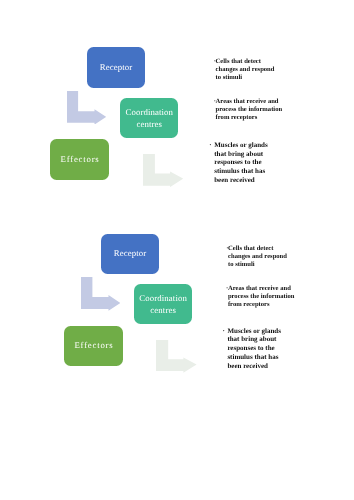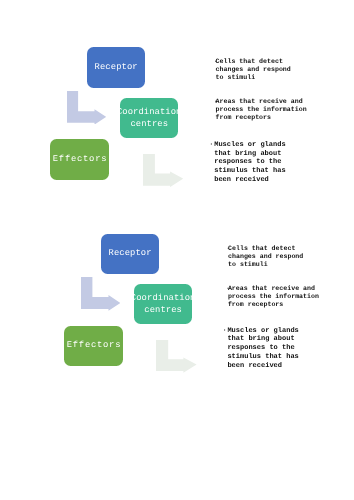--- a/index.html
+++ b/index.html
@@ -8,21 +8,21 @@
     width: 354px;
     height: 500px;
     background: #ffffff;
     overflow: hidden;
   }
   .page {
     position: relative;
     width: 354px;
     height: 375px;
     background: #ffffff;
-    font-family: Liberation Mono, monospace;
+    font-family: Liberation Serif, serif;
     -webkit-font-smoothing: antialiased;
     text-rendering: geometricPrecision;
   }
   .box {
     position: absolute;
     display: flex;
     align-items: center;
     justify-content: center;
     text-align: center;
     color: #ffffff;

